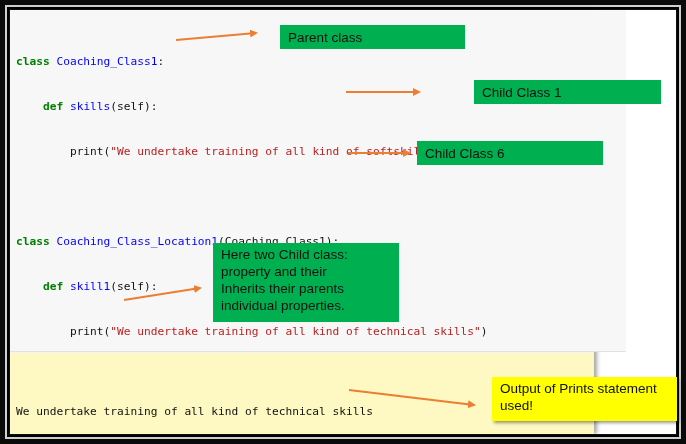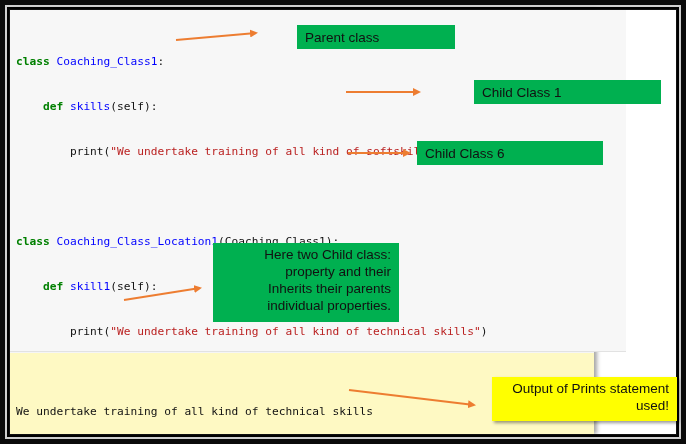--- a/index.html
+++ b/index.html
@@ -48,21 +48,21 @@
     .callout {
       position: absolute;
       font-family: "Liberation Sans", "DejaVu Sans", sans-serif;
       font-size: 13.5px;
       color: #111;
       padding: 0 8px;
       display: flex; align-items: center;
     }
     .green { background: #00b050; }
     .yellow { background: #ffff00; box-shadow: 2px 2px 3px rgba(0,0,0,0.4); }
-    .multi { align-items: flex-end; line-height: 17px; padding-top: 3px; }
+    .multi { align-items: flex-start; line-height: 17px; padding-top: 3px; }
 
     svg.arrows { position: absolute; left: 0; top: 0; width: 686px; height: 444px; pointer-events: none; }
   </style>
 </head>
 <body>
 
 <div class="frame">
   <div class="outer-white"></div>
   <div class="inner-page"></div>
 
@@ -95,21 +95,21 @@
     <div class="output-cell">
       <div class="out" style="top: 21px;">
         <span class="line">We undertake training of all kind of technical skills</span>
         
         
         
       </div>
     </div>
   </div>
 
-  <div class="callout green" style="left: 297px; top: 25px; width: 158px; height: 24px;">
+  <div class="callout green" style="left: 280px; top: 25px; width: 185px; height: 24px;">
     <span>Parent class</span>
   </div>
   <div class="callout green" style="left: 450px; top: 80px; width: 187px; height: 24px; margin-left: 24px;">
     <span>Child Class 1</span>
   </div>
   <div class="callout green" style="left: 417px; top: 141px; width: 186px; height: 24px;">
     <span>Child Class 6</span>
   </div>
   <div class="callout green multi" style="left: 213px; top: 243px; width: 186px; height: 79px; flex-direction: column;">
     <span>Here two Child class:</span>

